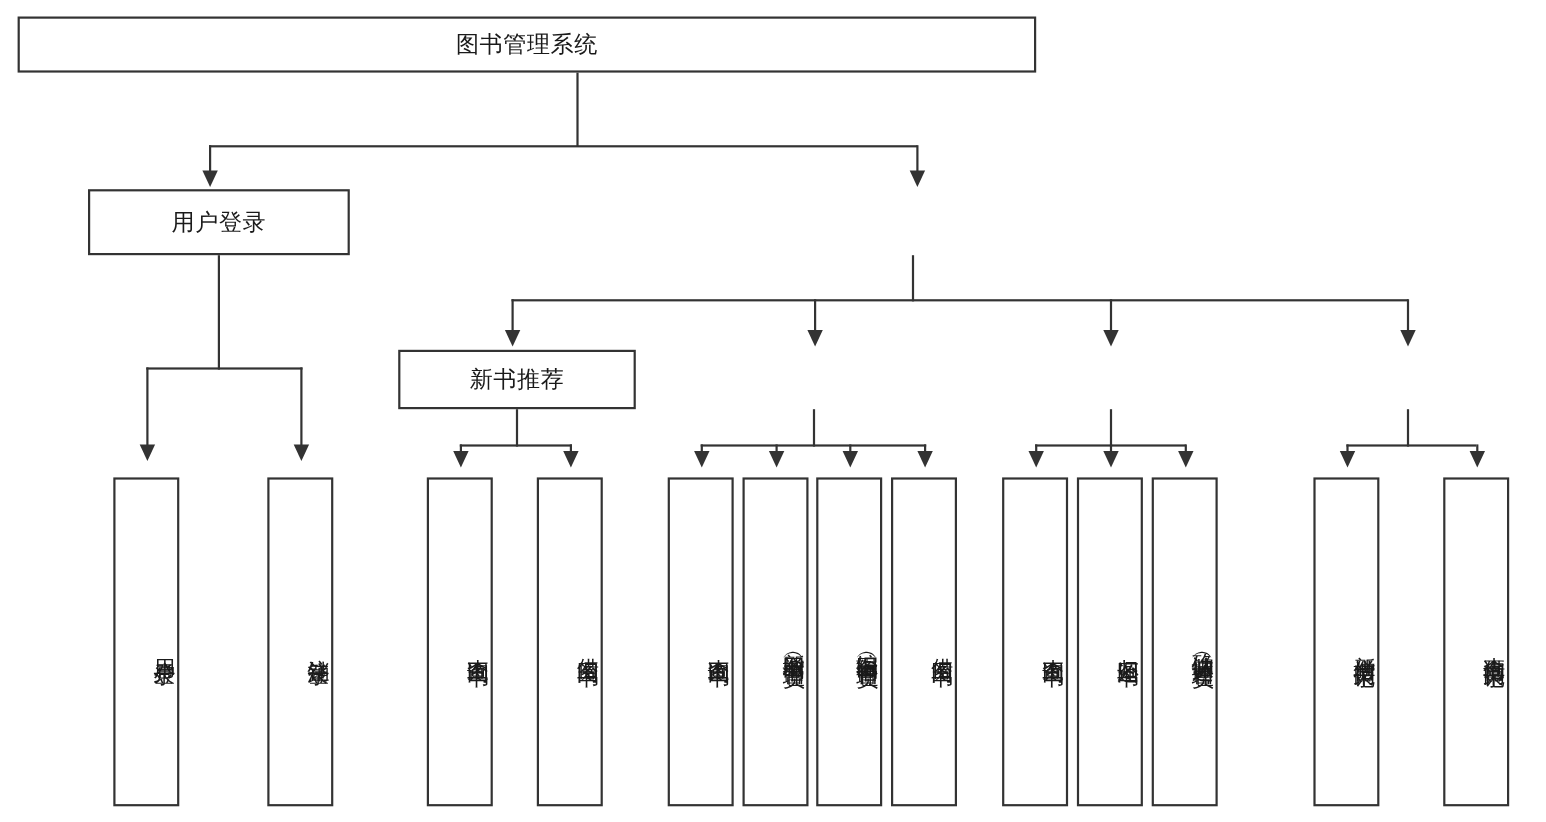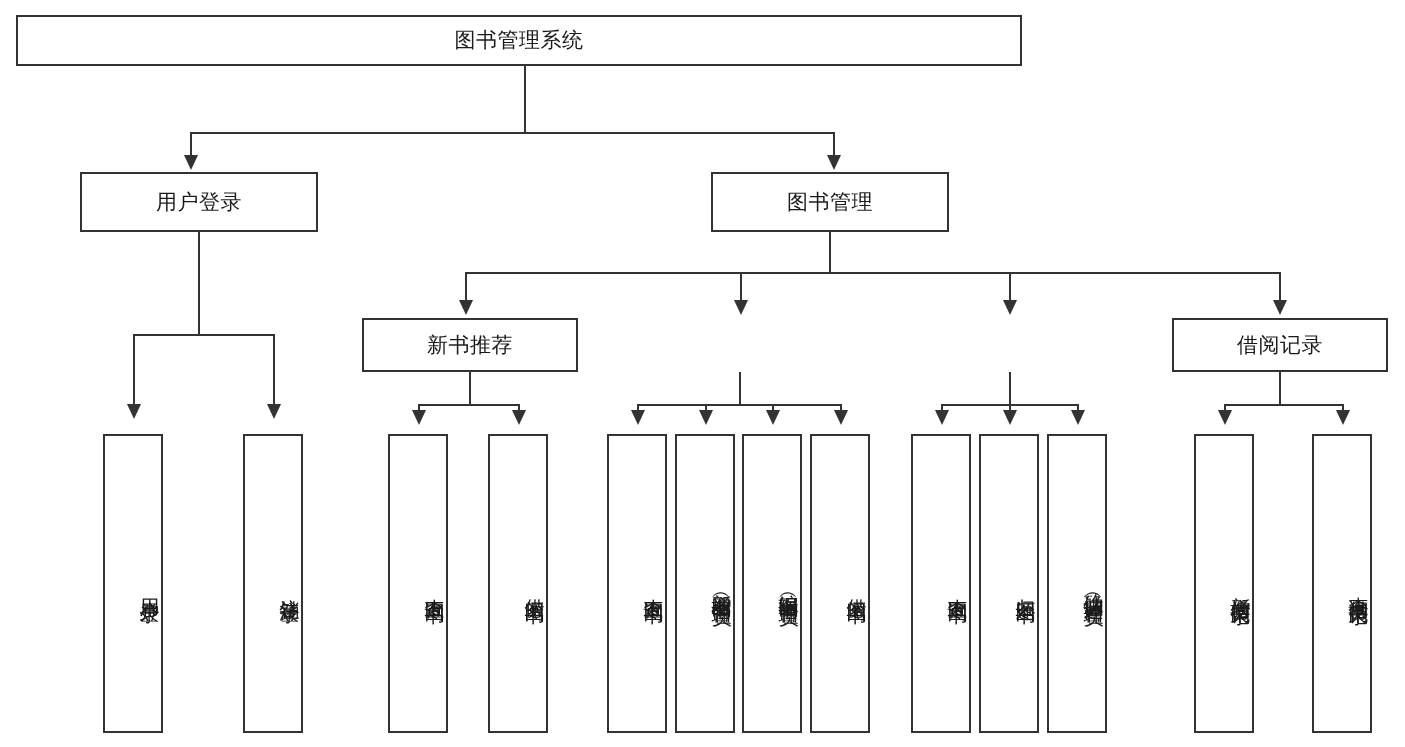--- a/index.html
+++ b/index.html
@@ -69,39 +69,36 @@
     font-size: 17px;
     white-space: nowrap;
     letter-spacing: 0.5px;
   }
 </style>
 </head>
 <body>
 
 <div id="canvas">
 
-  <div class="node horiz root" style="left:16px; top:15px; width:1006px; height:51px;">
+  <div class="node horiz root" style="left:16px; top:15px; width:926px; height:51px;">
     <span>图书管理系统</span>
   </div>
 
   <div class="edge v" style="left:524px; top:66px; height:67px;"></div>
 
   <div class="edge h" style="left:190px; top:132px; width:644px;"></div>
 
   <div class="edge v" style="left:190px; top:132px; height:25px;"></div>
   <div class="arrow" style="left:184px; top:155px;"></div>
 
   <div class="edge v" style="left:833px; top:132px; height:25px;"></div>
   <div class="arrow" style="left:827px; top:155px;"></div>
 
   <div class="node horiz" style="left:80px; top:172px; width:238px; height:60px;">
     <span>用户登录</span>
-  </div>
-  <div class="node horiz" style="left:711px; top:172px; width:238px; height:60px;">
-    <span>图书管理</span>
   </div>
 
   <div class="edge v" style="left:198px; top:232px; height:104px;"></div>
   <div class="edge h" style="left:133px; top:334px; width:142px;"></div>
   <div class="edge v" style="left:133px; top:334px; height:72px;"></div>
   <div class="arrow" style="left:127px; top:404px;"></div>
   <div class="edge v" style="left:273px; top:334px; height:72px;"></div>
   <div class="arrow" style="left:267px; top:404px;"></div>
 
   <div class="edge v" style="left:829px; top:232px; height:42px;"></div>
@@ -111,23 +108,20 @@
   <div class="edge v" style="left:740px; top:272px; height:30px;"></div>
   <div class="arrow" style="left:734px; top:300px;"></div>
   <div class="edge v" style="left:1009px; top:272px; height:30px;"></div>
   <div class="arrow" style="left:1003px; top:300px;"></div>
   <div class="edge v" style="left:1279px; top:272px; height:30px;"></div>
   <div class="arrow" style="left:1273px; top:300px;"></div>
 
   <div class="node horiz" style="left:362px; top:318px; width:216px; height:54px;">
     <span>新书推荐</span>
   </div>
-  <div class="node horiz" style="left:1172px; top:318px; width:216px; height:54px;">
-    <span>借阅记录</span>
-  </div>
 
   <div class="edge v" style="left:469px; top:372px; height:34px;"></div>
   <div class="edge h" style="left:418px; top:404px; width:102px;"></div>
   <div class="edge v" style="left:418px; top:404px; height:10px;"></div>
   <div class="arrow" style="left:412px; top:410px;"></div>
   <div class="edge v" style="left:518px; top:404px; height:10px;"></div>
   <div class="arrow" style="left:512px; top:410px;"></div>
 
   <div class="edge v" style="left:739px; top:372px; height:34px;"></div>
   <div class="edge h" style="left:637px; top:404px; width:205px;"></div>

